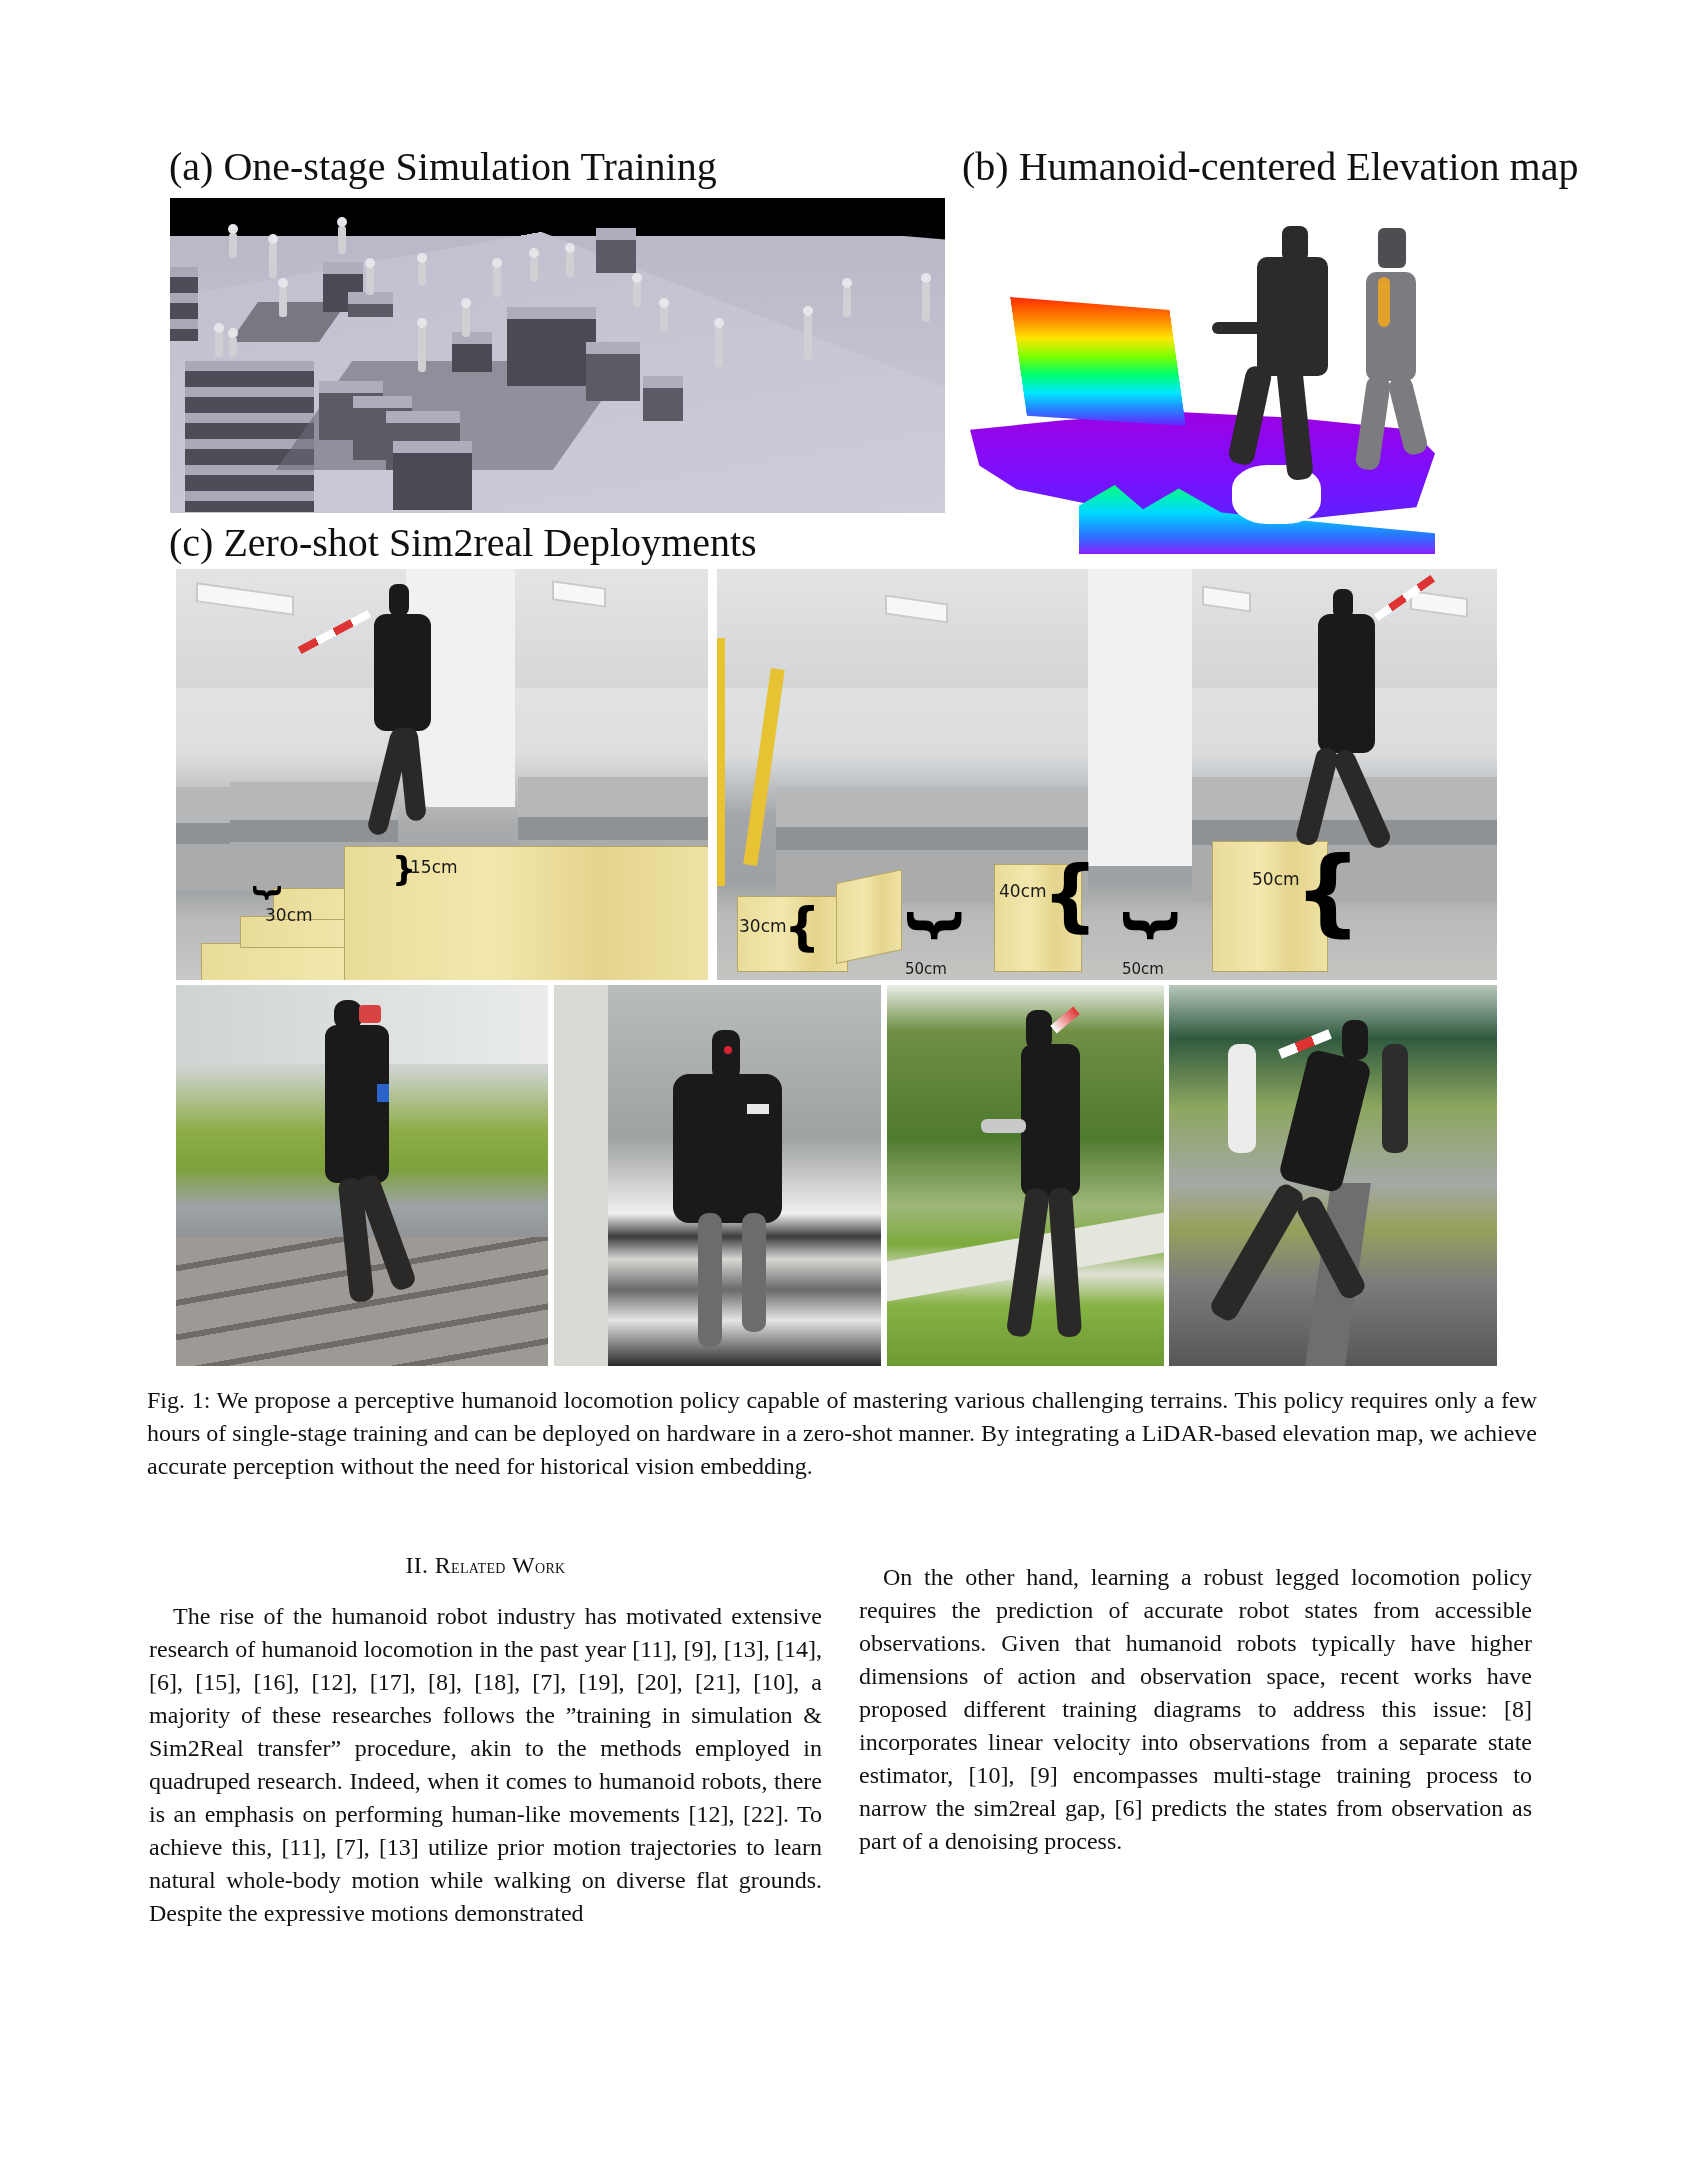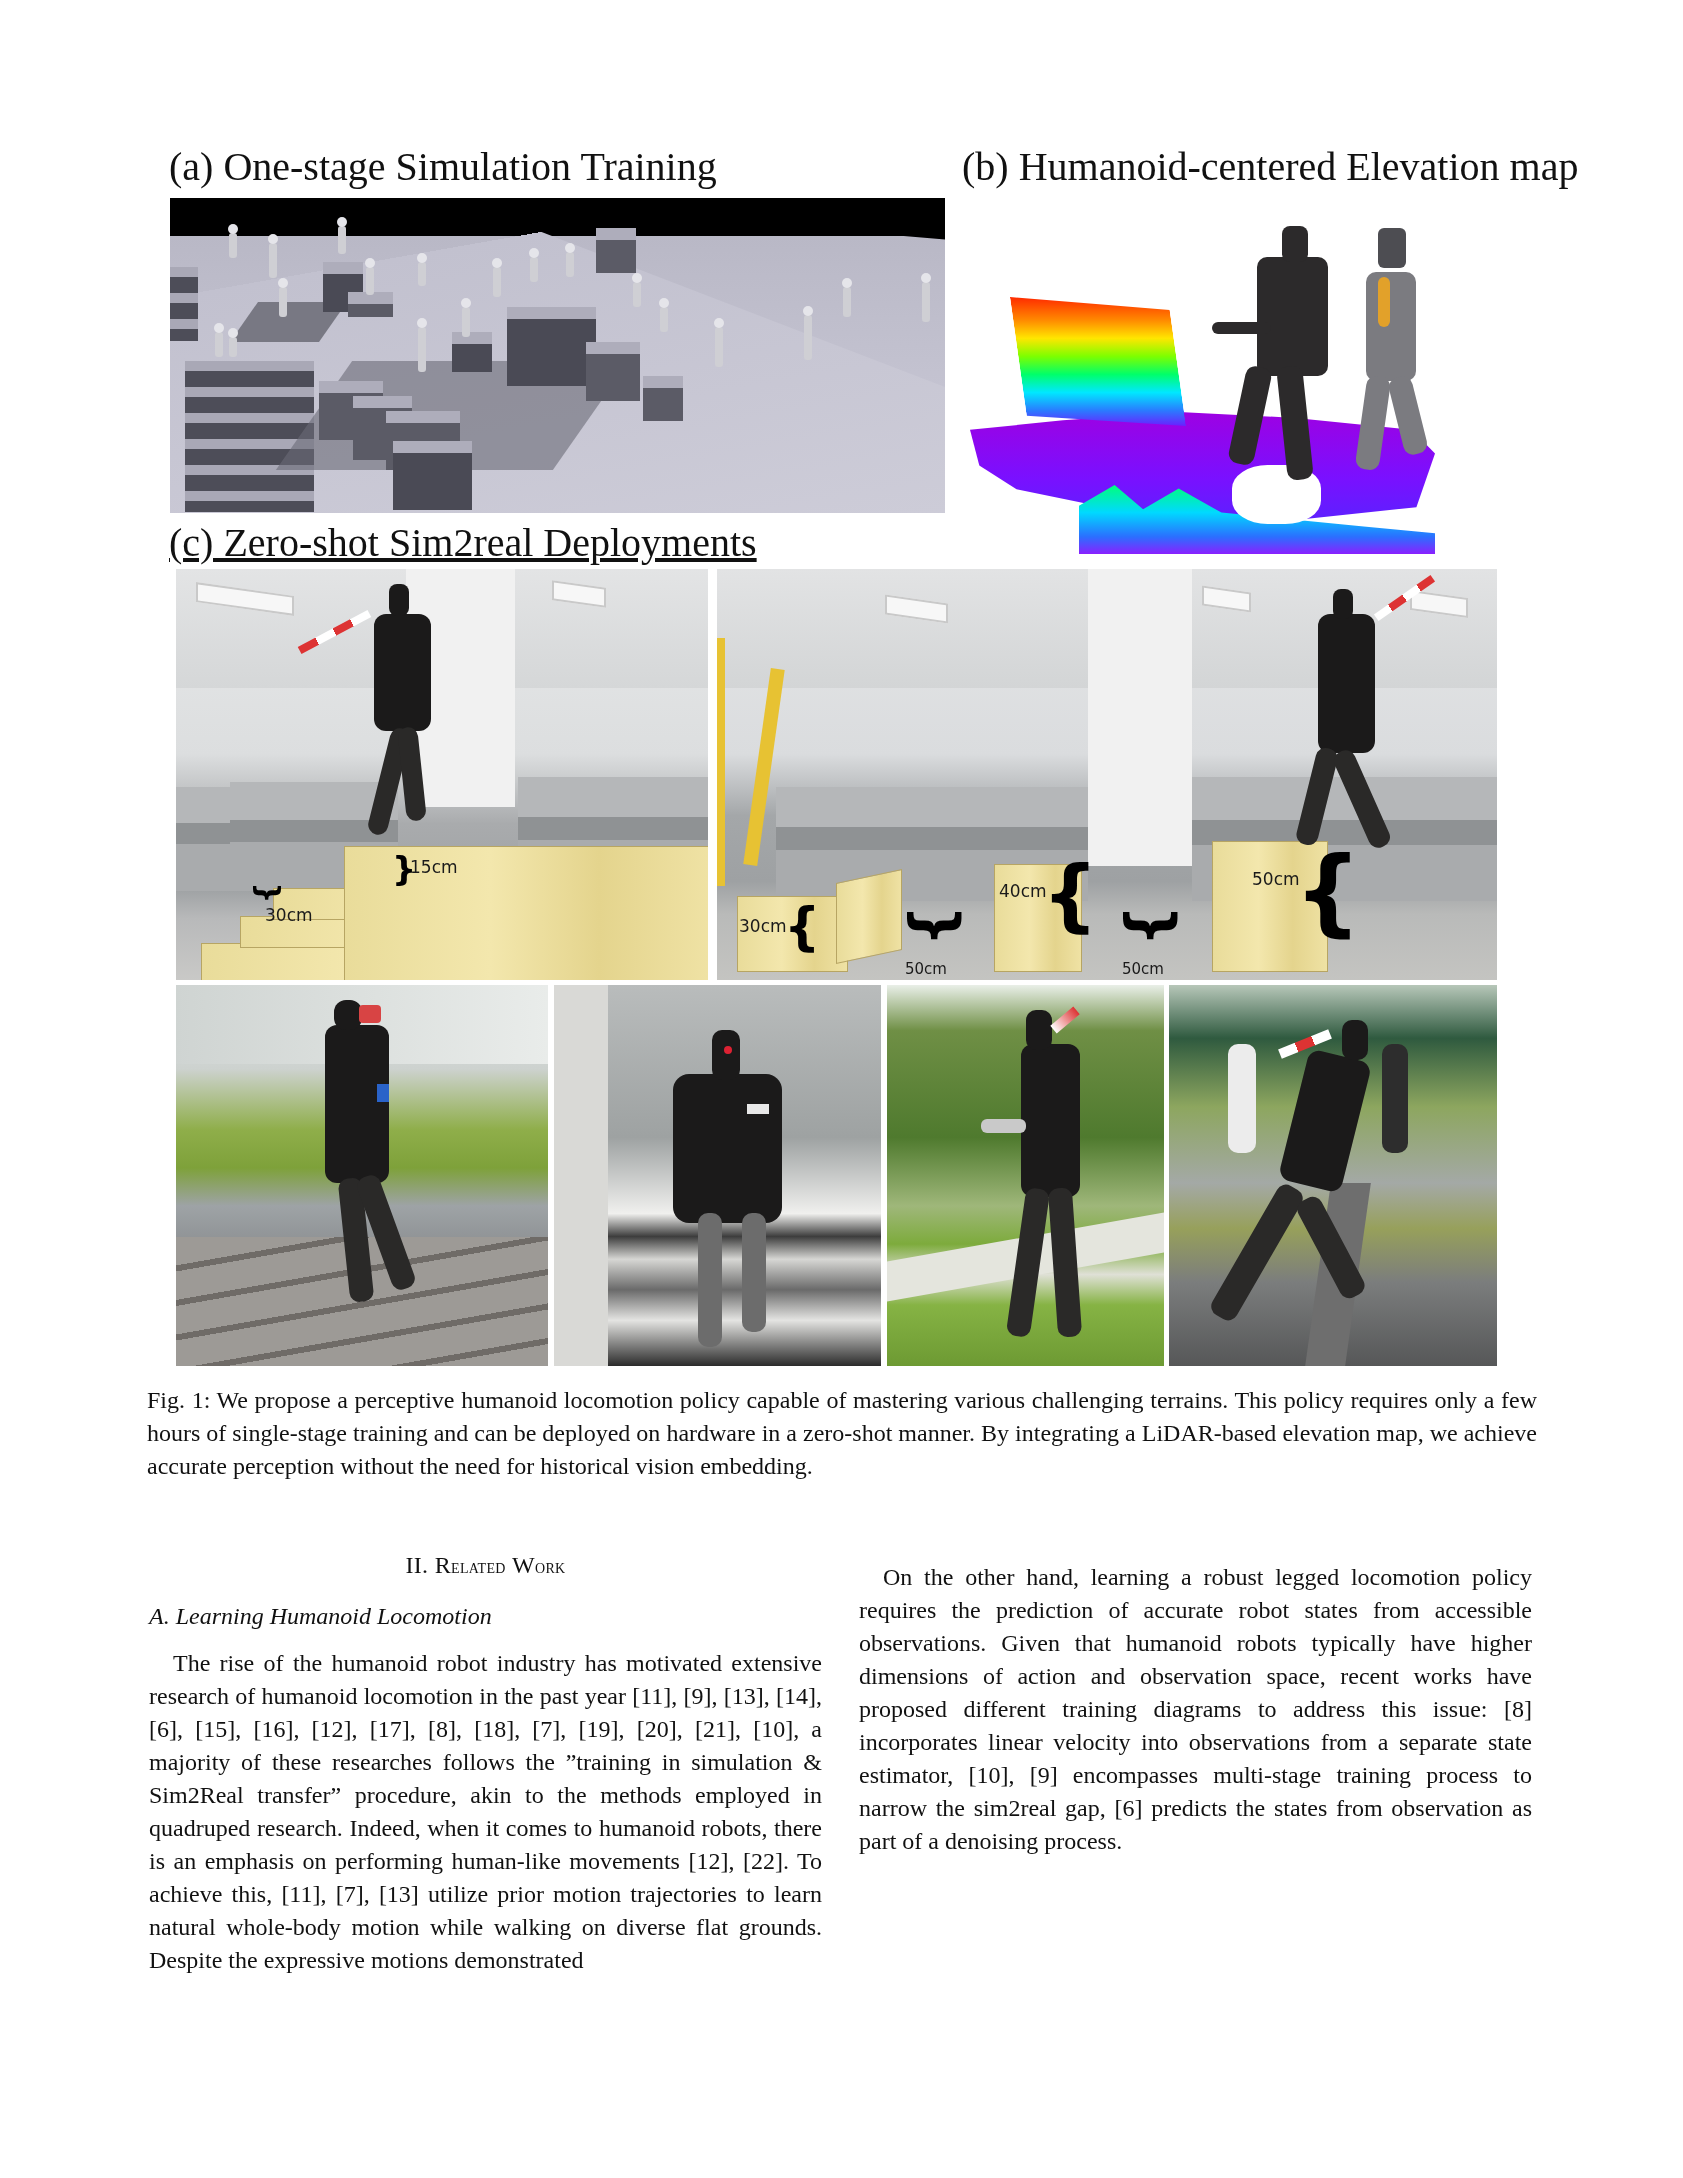--- a/index.html
+++ b/index.html
@@ -76,21 +76,21 @@
   .subsec { font-style:italic; margin:0 0 14px 0; text-align:left; }
   .para { margin:0; text-indent:24px; }
   .para.noindent { text-indent:0; }
   .gap { height:12px; }
 </style>
 </head>
 <body>
 
 <div class="abs plabel" style="left:169px;top:150px;">(a) One-stage Simulation Training</div>
 <div class="abs plabel" style="left:962px;top:150px;">(b) Humanoid-centered Elevation map</div>
-<div class="abs plabel" style="left:169px;top:526px;text-decoration:underline;">(c) Zero-shot Sim2real Deployments</div>
+<div class="abs plabel" style="left:169px;top:526px;">(c) Zero-shot Sim2real Deployments</div>
 
 <div id="sim" class="abs">
   <div class="ground"></div>
   <div class="sky"></div>
   <div class="stairs" style="left:15px;top:163px;width:129px;height:151px;"></div>
   <div class="stairs" style="left:0;top:69px;width:28px;height:74px;"></div>
   <div class="pit" style="left:74px;top:104px;width:89px;height:40px;"></div>
   <div class="pit" style="left:144px;top:163px;width:277px;height:109px;opacity:.6;"></div>
   <div class="blk" style="left:149px;top:183px;width:64px;height:59px;"></div>
   <div class="blk" style="left:183px;top:198px;width:59px;height:64px;"></div>
@@ -241,21 +241,20 @@
 </div>
 
 <div id="caption" class="abs">
   <p>Fig. 1: We propose a perceptive humanoid locomotion policy capable of mastering various challenging terrains. This policy requires only a few hours of single-stage training and can be deployed on hardware in a zero-shot manner. By integrating a LiDAR-based elevation map, we achieve accurate perception without the need for historical vision embedding.</p>
 </div>
 
 <div id="colL" class="col">
   <div class="sec-title">
     <span>II.</span>&nbsp;<span>R</span><span class="sc">ELATED</span>&nbsp;<span>W</span><span class="sc">ORK</span>
   </div>
-  <div class="subsec">A.  Learning Humanoid Locomotion</div>
   <p class="para" style="height:428px;overflow:hidden;">The rise of the humanoid robot industry has motivated extensive research of humanoid locomotion in the past year [11], [9], [13], [14], [6], [15], [16], [12], [17], [8], [18], [7], [19], [20], [21], [10], a majority of these researches follows the ”training in simulation &amp; Sim2Real transfer” procedure, akin to the methods employed in quadruped research. Indeed, when it comes to humanoid robots, there is an emphasis on performing human-like movements [12], [22]. To achieve this, [11], [7], [13] utilize prior motion trajectories to learn natural whole-body motion while walking on diverse flat grounds. Despite the expressive motions demonstrated</p>
 </div>
 
 <div id="colR" class="col">
   <div class="gap"></div>
   <p class="para">On the other hand, learning a robust legged locomotion policy requires the prediction of accurate robot states from accessible observations. Given that humanoid robots typically have higher dimensions of action and observation space, recent works have proposed different training diagrams to address this issue: [8] incorporates linear velocity into observations from a separate state estimator, [10], [9] encompasses multi-stage training process to narrow the sim2real gap, [6] predicts the states from observation as part of a denoising process.</p>
 </div>
 
 
 </body></html>

